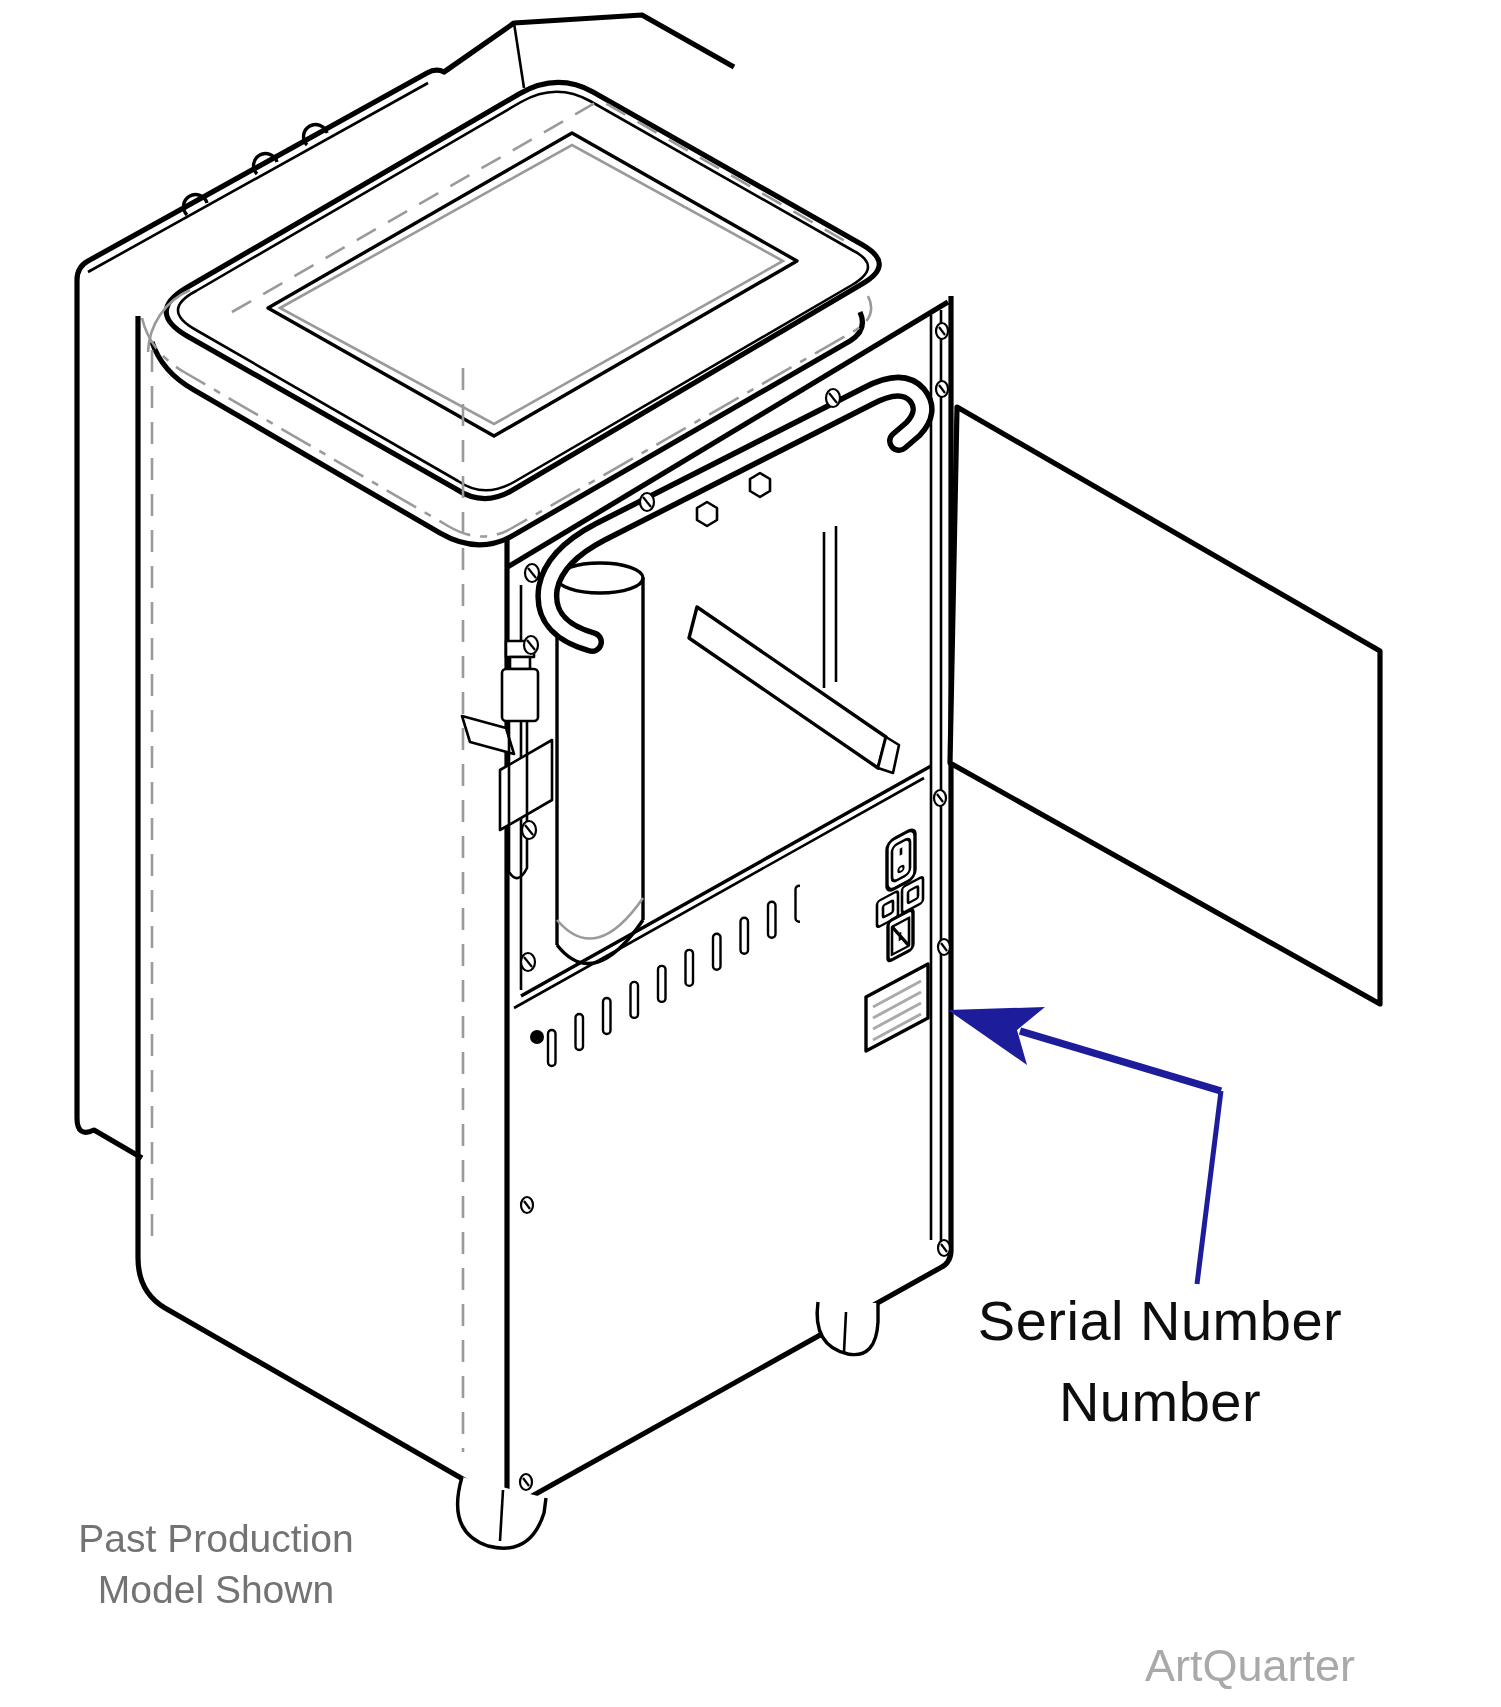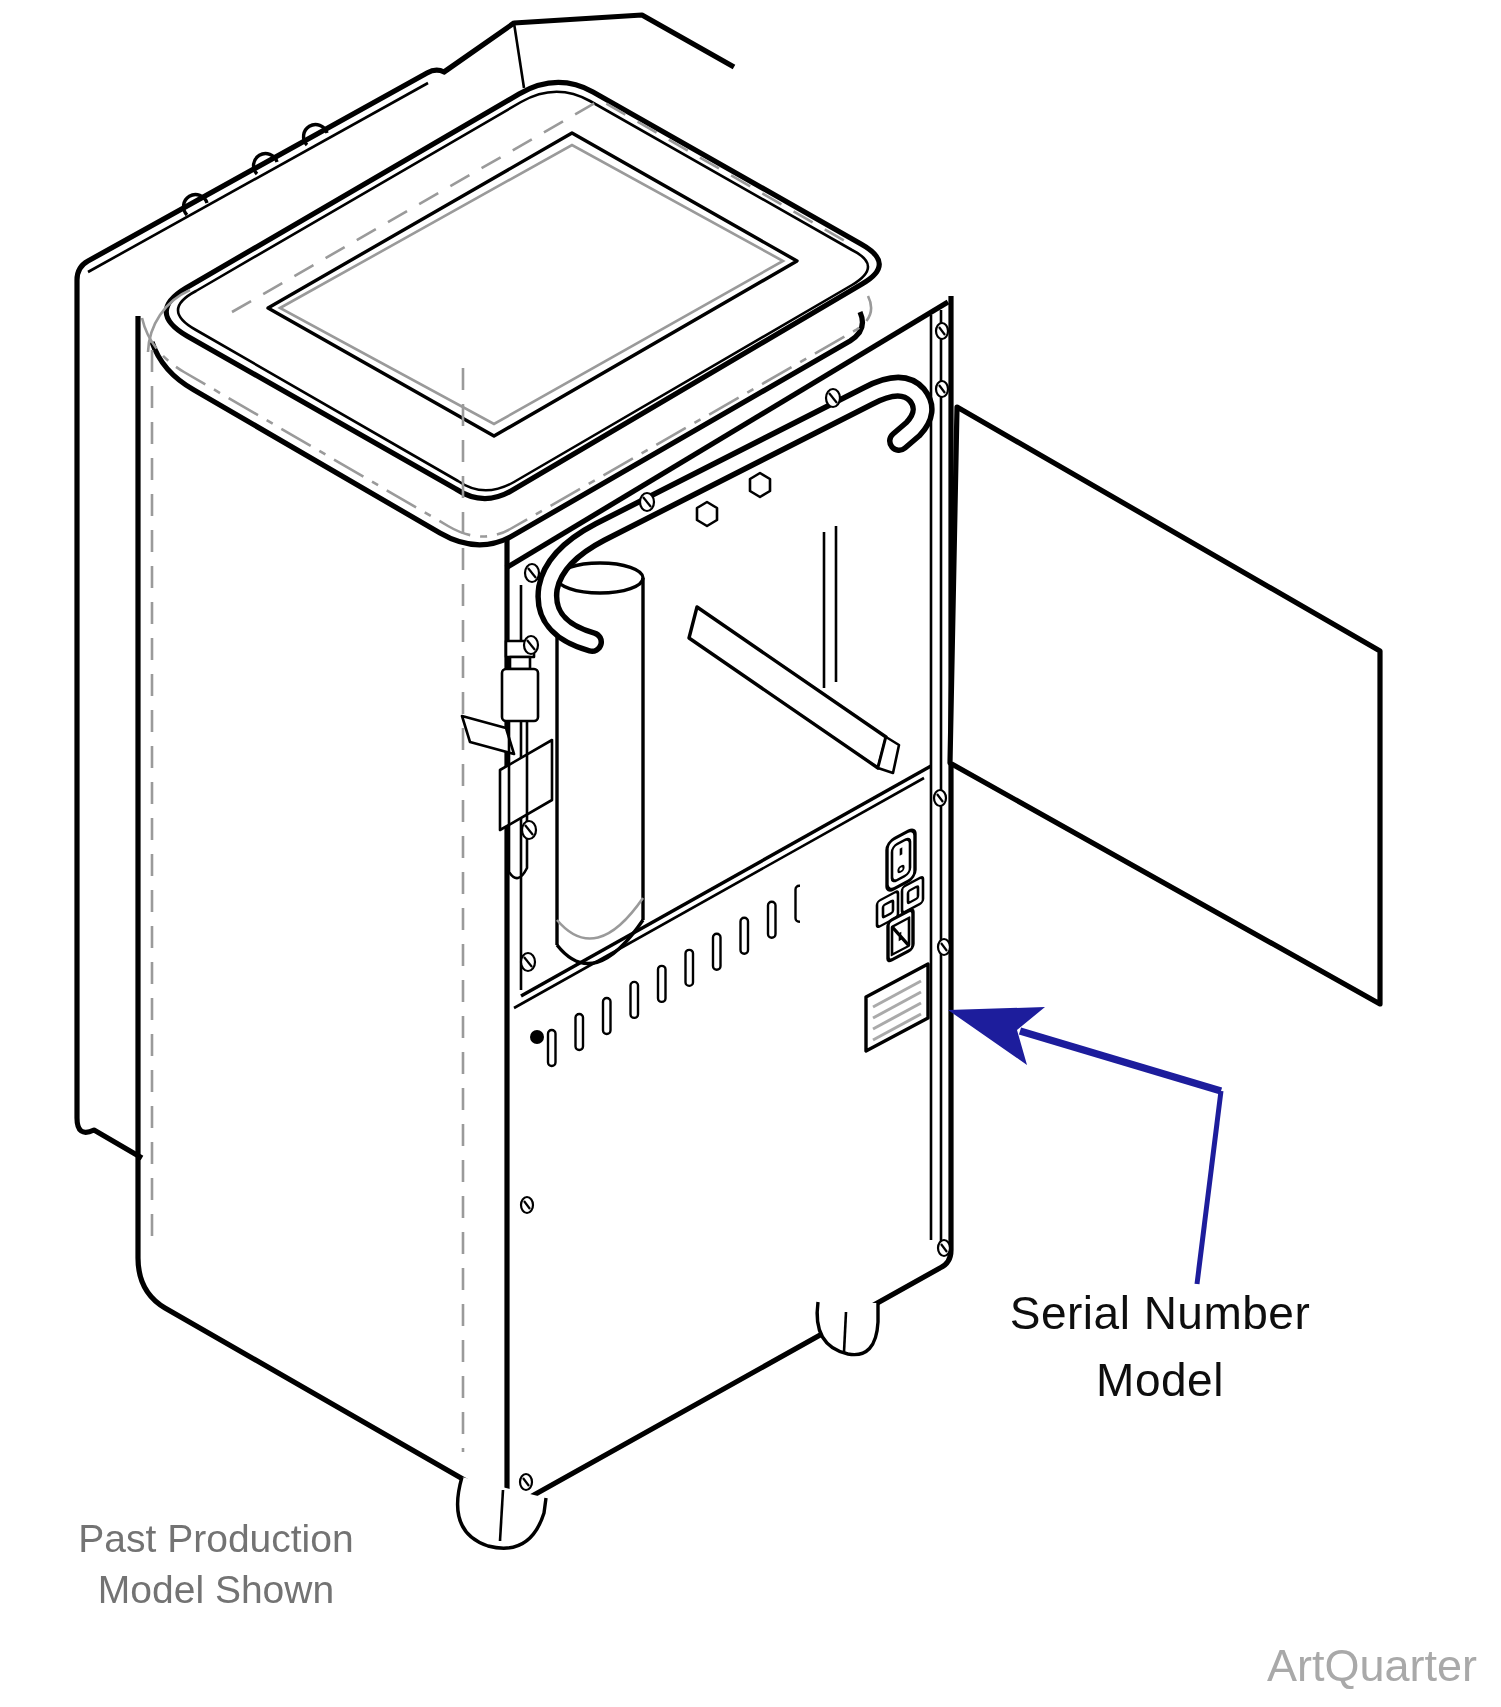--- a/index.html
+++ b/index.html
@@ -11,24 +11,24 @@
   .w3{stroke-width:3.4;}
   .w2{stroke-width:2.6;}
   .g{stroke:#9a9a9a;fill:none;stroke-width:2.6;}
   .gd{stroke-dasharray:22 14;}
   .cl{stroke-dasharray:34 10 7 10;}
   .wh{fill:#fff;}
   .slots rect{stroke:#000;stroke-width:2.4;fill:#fff;}
   .arrow-head{fill:#1d1d9c;stroke:none;}
   .arrow-line{stroke:#1d1d9c;fill:none;}
   .callout{position:absolute;left:898px;top:1280px;width:524px;text-align:center;
-           font-size:46px;line-height:1.45;letter-spacing:0.5px;color:#0e0e0e;}
+           font-size:56px;line-height:1.45;letter-spacing:0.5px;color:#0e0e0e;}
   .note{position:absolute;left:28px;top:1514px;width:376px;text-align:center;
         font-size:39px;line-height:1.3;color:#737373;}
-  .watermark{position:absolute;left:1145px;top:1640px;width:332px;text-align:right;
+  .watermark{position:absolute;left:1145px;top:1640px;width:332px;
              font-size:45px;color:#a9a9a9;}
 </style>
 </head>
 <body>
 
 <div class="stage">
 
 <svg width="1501" height="1707" viewBox="0 0 1501 1707">
   <defs>
     <clipPath id="ventClip">
@@ -221,21 +221,21 @@
 
   <g>
     <polygon class="arrow-head" points="948,1010 1045,1007 1017,1030 1027,1065" fill="#1d1d9c"></polygon>
     <line class="arrow-line" style="stroke-width:7.5" x1="1020" y1="1031" x2="1221" y2="1091" stroke="#1d1d9c"></line>
     <line class="arrow-line" style="stroke-width:5" x1="1221" y1="1091" x2="1197" y2="1284" stroke="#1d1d9c"></line>
   </g>
 </svg>
 
 <div class="callout">
   <div>Serial Number</div>
-  <div>Model</div>
+  <div>Number</div>
 </div>
 
 <div class="note">
   <div>Past Production</div>
   <div>Model Shown</div>
 </div>
 
 <div class="watermark">ArtQuarter</div>
 
 </div>

